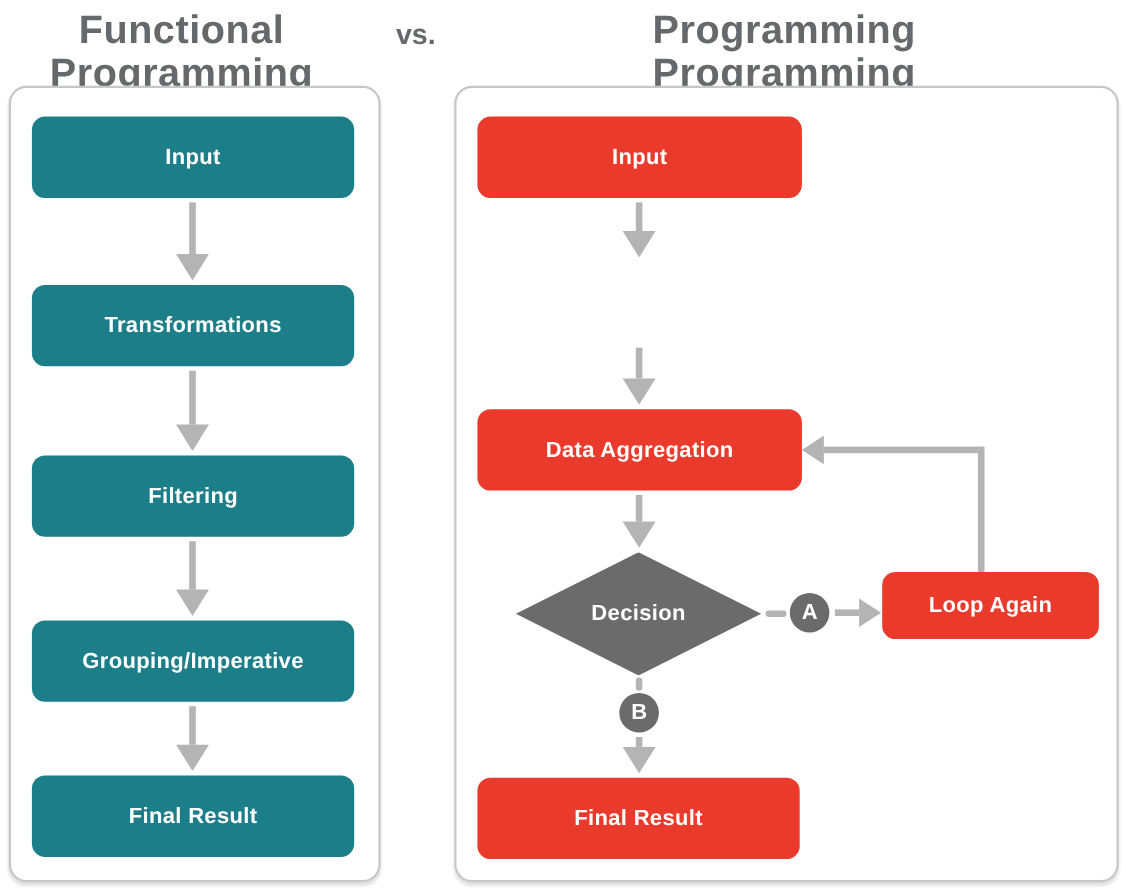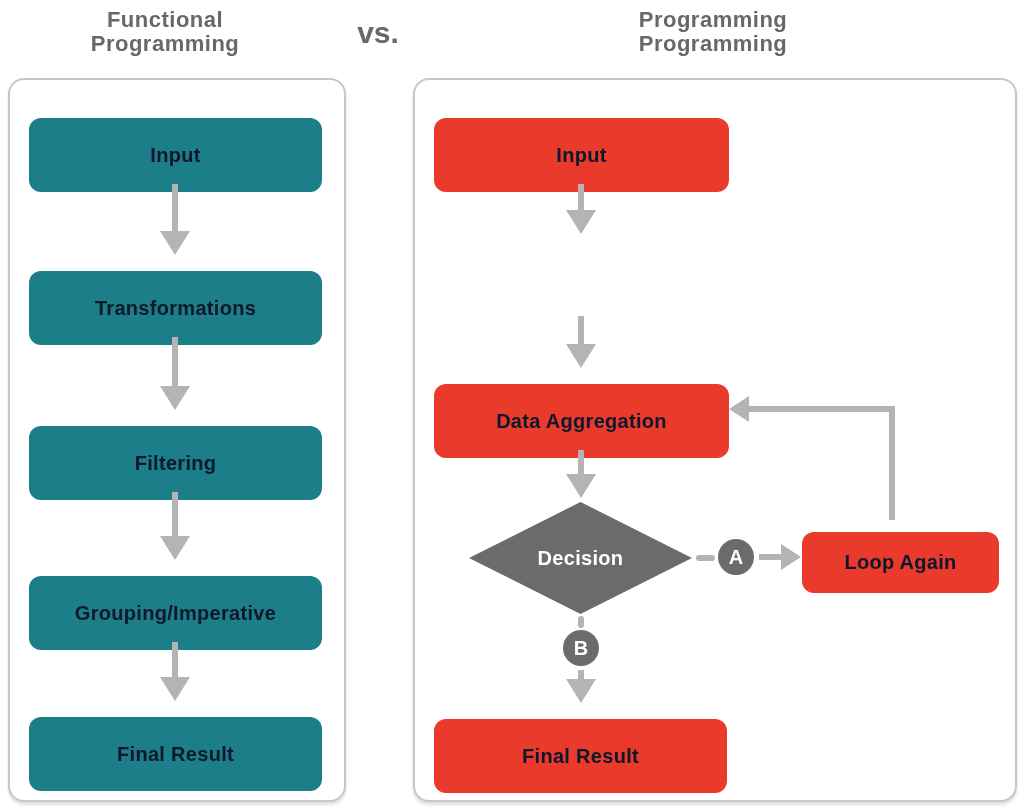--- a/index.html
+++ b/index.html
@@ -10,41 +10,40 @@
     --title-gray:#66686B;
     --panel-border:#C6C7C8;
   }
   html,body{margin:0;padding:0;background:#fff;}
   .stage{
     position:relative;width:1024px;height:810px;background:#fff;overflow:hidden;
     font-family:"Liberation Sans", sans-serif;
   }
   .title{
     position:absolute;top:8px;text-align:center;color:var(--title-gray);
-    font-size:22px;font-weight:bold;line-height:1.08;letter-spacing:.5px;
+    font-size:36px;font-weight:bold;line-height:1.08;letter-spacing:.5px;
   }
   .title .tline{display:block;}
   .title-functional{left:5px;width:320px;}
   .title-imperative{left:563px;width:300px;}
   .vs{
     position:absolute;left:343px;top:16px;width:70px;text-align:center;
-    color:var(--title-gray);font-size:30px;font-weight:bold;
+    color:var(--title-gray);font-size:26px;font-weight:bold;
   }
   .panel{
     position:absolute;top:78px;height:720px;background:#fff;
     border:2px solid var(--panel-border);border-radius:16px;
     box-shadow:0 3px 3px rgba(0,0,0,.12);
   }
   .panel-functional{left:8px;width:334px;}
   .panel-imperative{left:413px;width:600px;}
   .node{
-    position:absolute;border-radius:12px;color:#0f172a;font-weight:bold;
+    position:absolute;border-radius:12px;color:#ffffff;font-weight:bold;
     font-size:20px;letter-spacing:.3px;display:flex;align-items:center;justify-content:center;
     text-align:right;
-    margin-top:12px;
   }
   .node-teal{background:var(--teal);}
   .node-red{background:var(--red);}
   .fnode{left:19px;width:293px;height:74px;}
   .inode{left:19px;width:295px;height:74px;}
   .v-arrow{
     position:absolute;width:30px;display:flex;flex-direction:column;align-items:center;
   }
   .v-arrow .shaft{width:6px;flex:1 1 auto;background:var(--arrow-gray);}
   .v-arrow .head{

